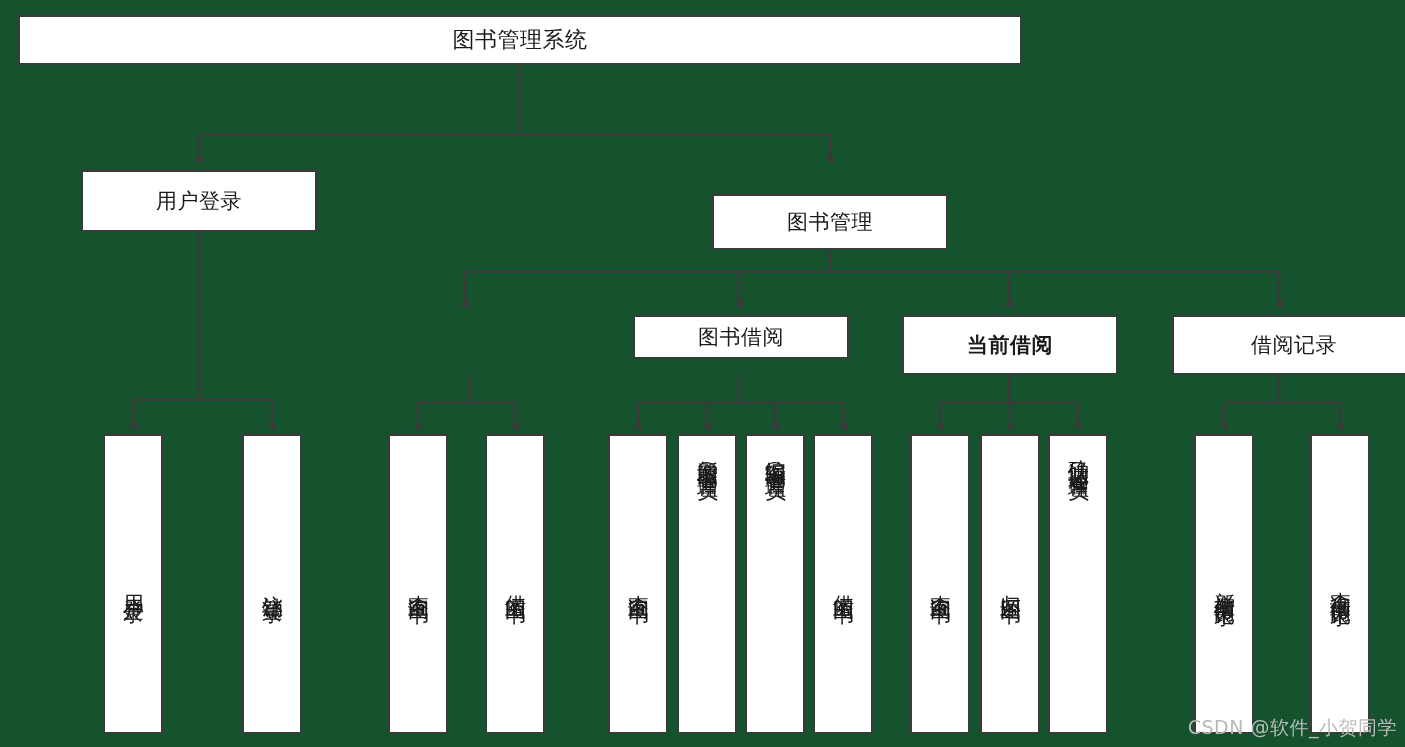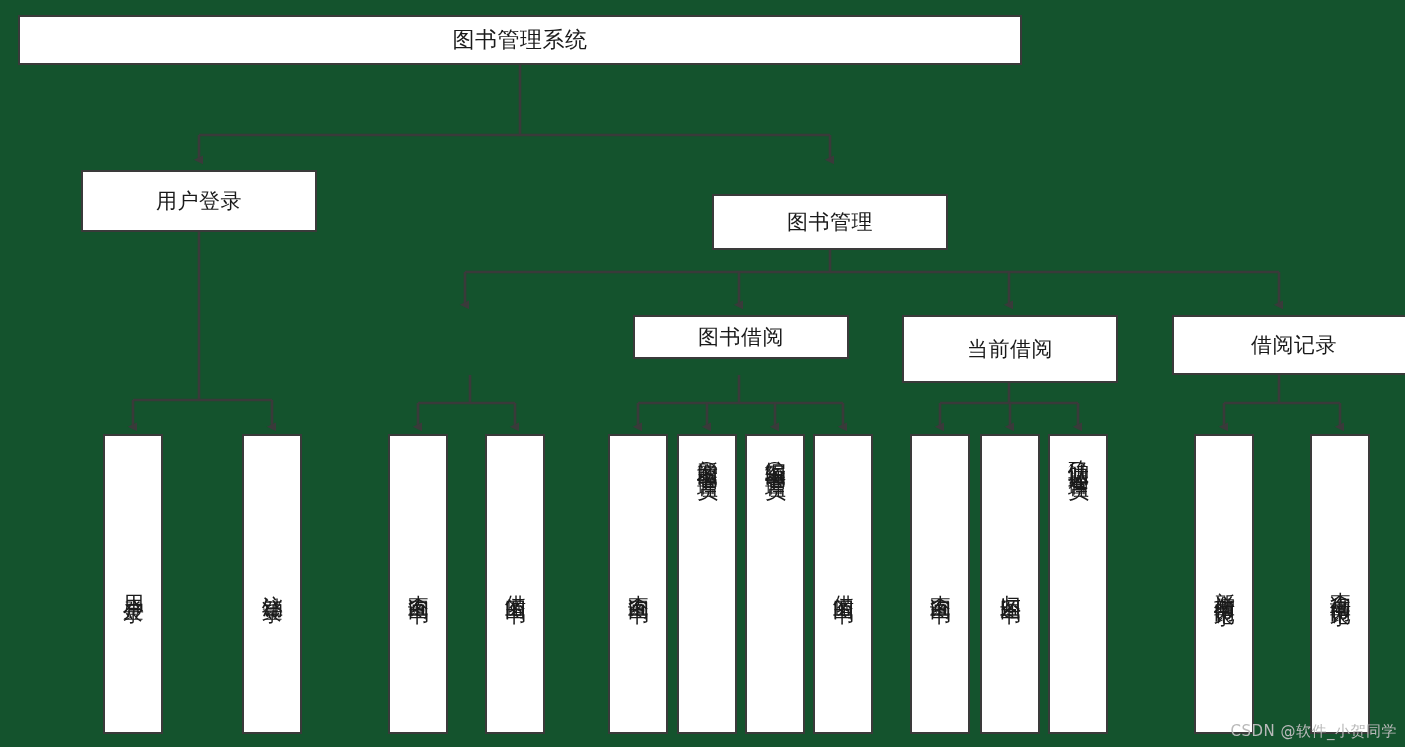--- a/index.html
+++ b/index.html
@@ -56,21 +56,21 @@
     white-space: nowrap;
   }
   .node.leaf.centered {
     align-items: center;
     padding-top: 0;
   }
   #watermark {
     position: absolute;
     right: 8px;
     bottom: 6px;
-    font-size: 15px;
+    font-size: 19px;
     color: #b9b9b9;
     letter-spacing: 0.5px;
     white-space: nowrap;
     margin-left: 8px;
   }
 </style>
 </head>
 <body>
 
 <div id="canvas">
@@ -132,21 +132,21 @@
   <div class="node" style="left:81px; top:170px; width:236px; height:62px;">
     <span class="lbl">用户登录</span>
   </div>
   <div class="node" style="left:712px; top:170px; width:236px; height:56px;margin-top:24px;">
     <span class="lbl">图书管理</span>
   </div>
 
   <div class="node" style="left:633px; top:315px; width:216px; height:44px;">
     <span class="lbl">图书借阅</span>
   </div>
-  <div class="node" style="left:902px; top:315px; width:216px; height:68px;">
+  <div class="node" style="left:902px; top:315px; width:216px; height:60px;font-weight:bold;">
     <span class="lbl">当前借阅</span>
   </div>
   <div class="node" style="left:1172px; top:315px; width:244px; height:60px;align-items:center;">
     <span class="lbl">借阅记录</span>
   </div>
 
   <div class="node leaf centered" style="left:103px; top:434px; width:60px; height:300px;">
     <span class="lbl">用户登录</span>
   </div>
   <div class="node leaf centered" style="left:242px; top:434px; width:60px; height:300px;">

